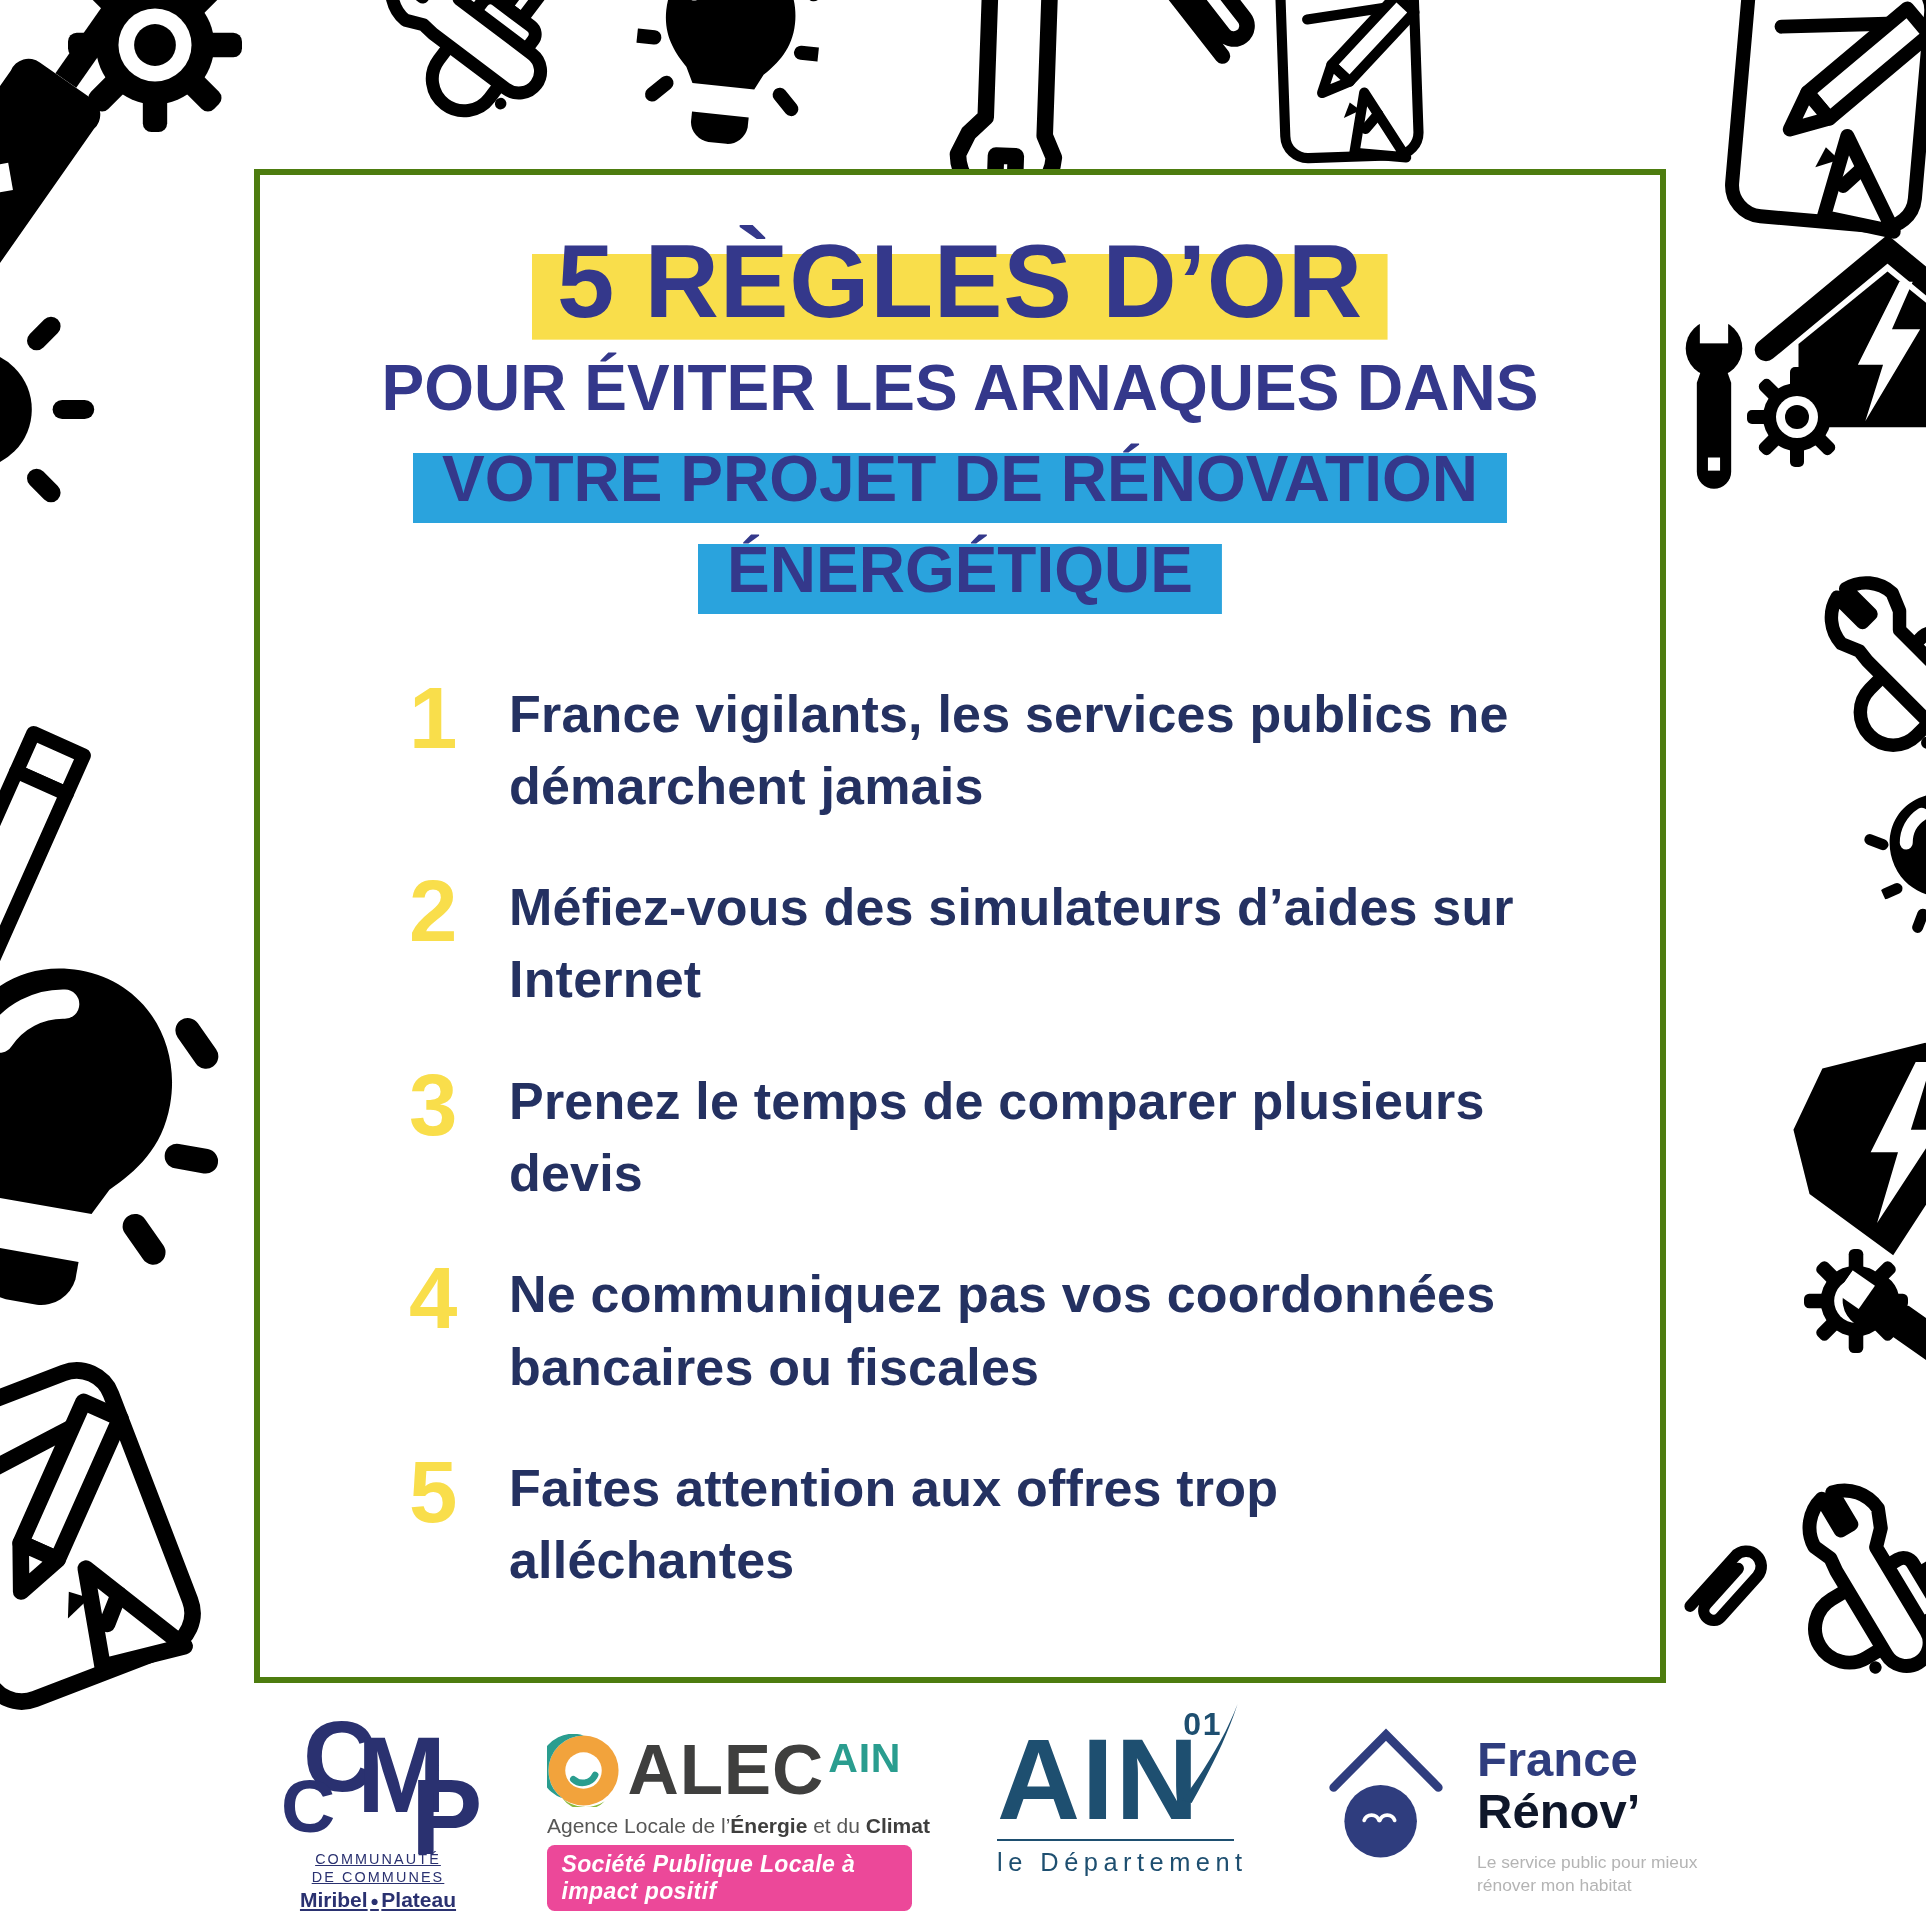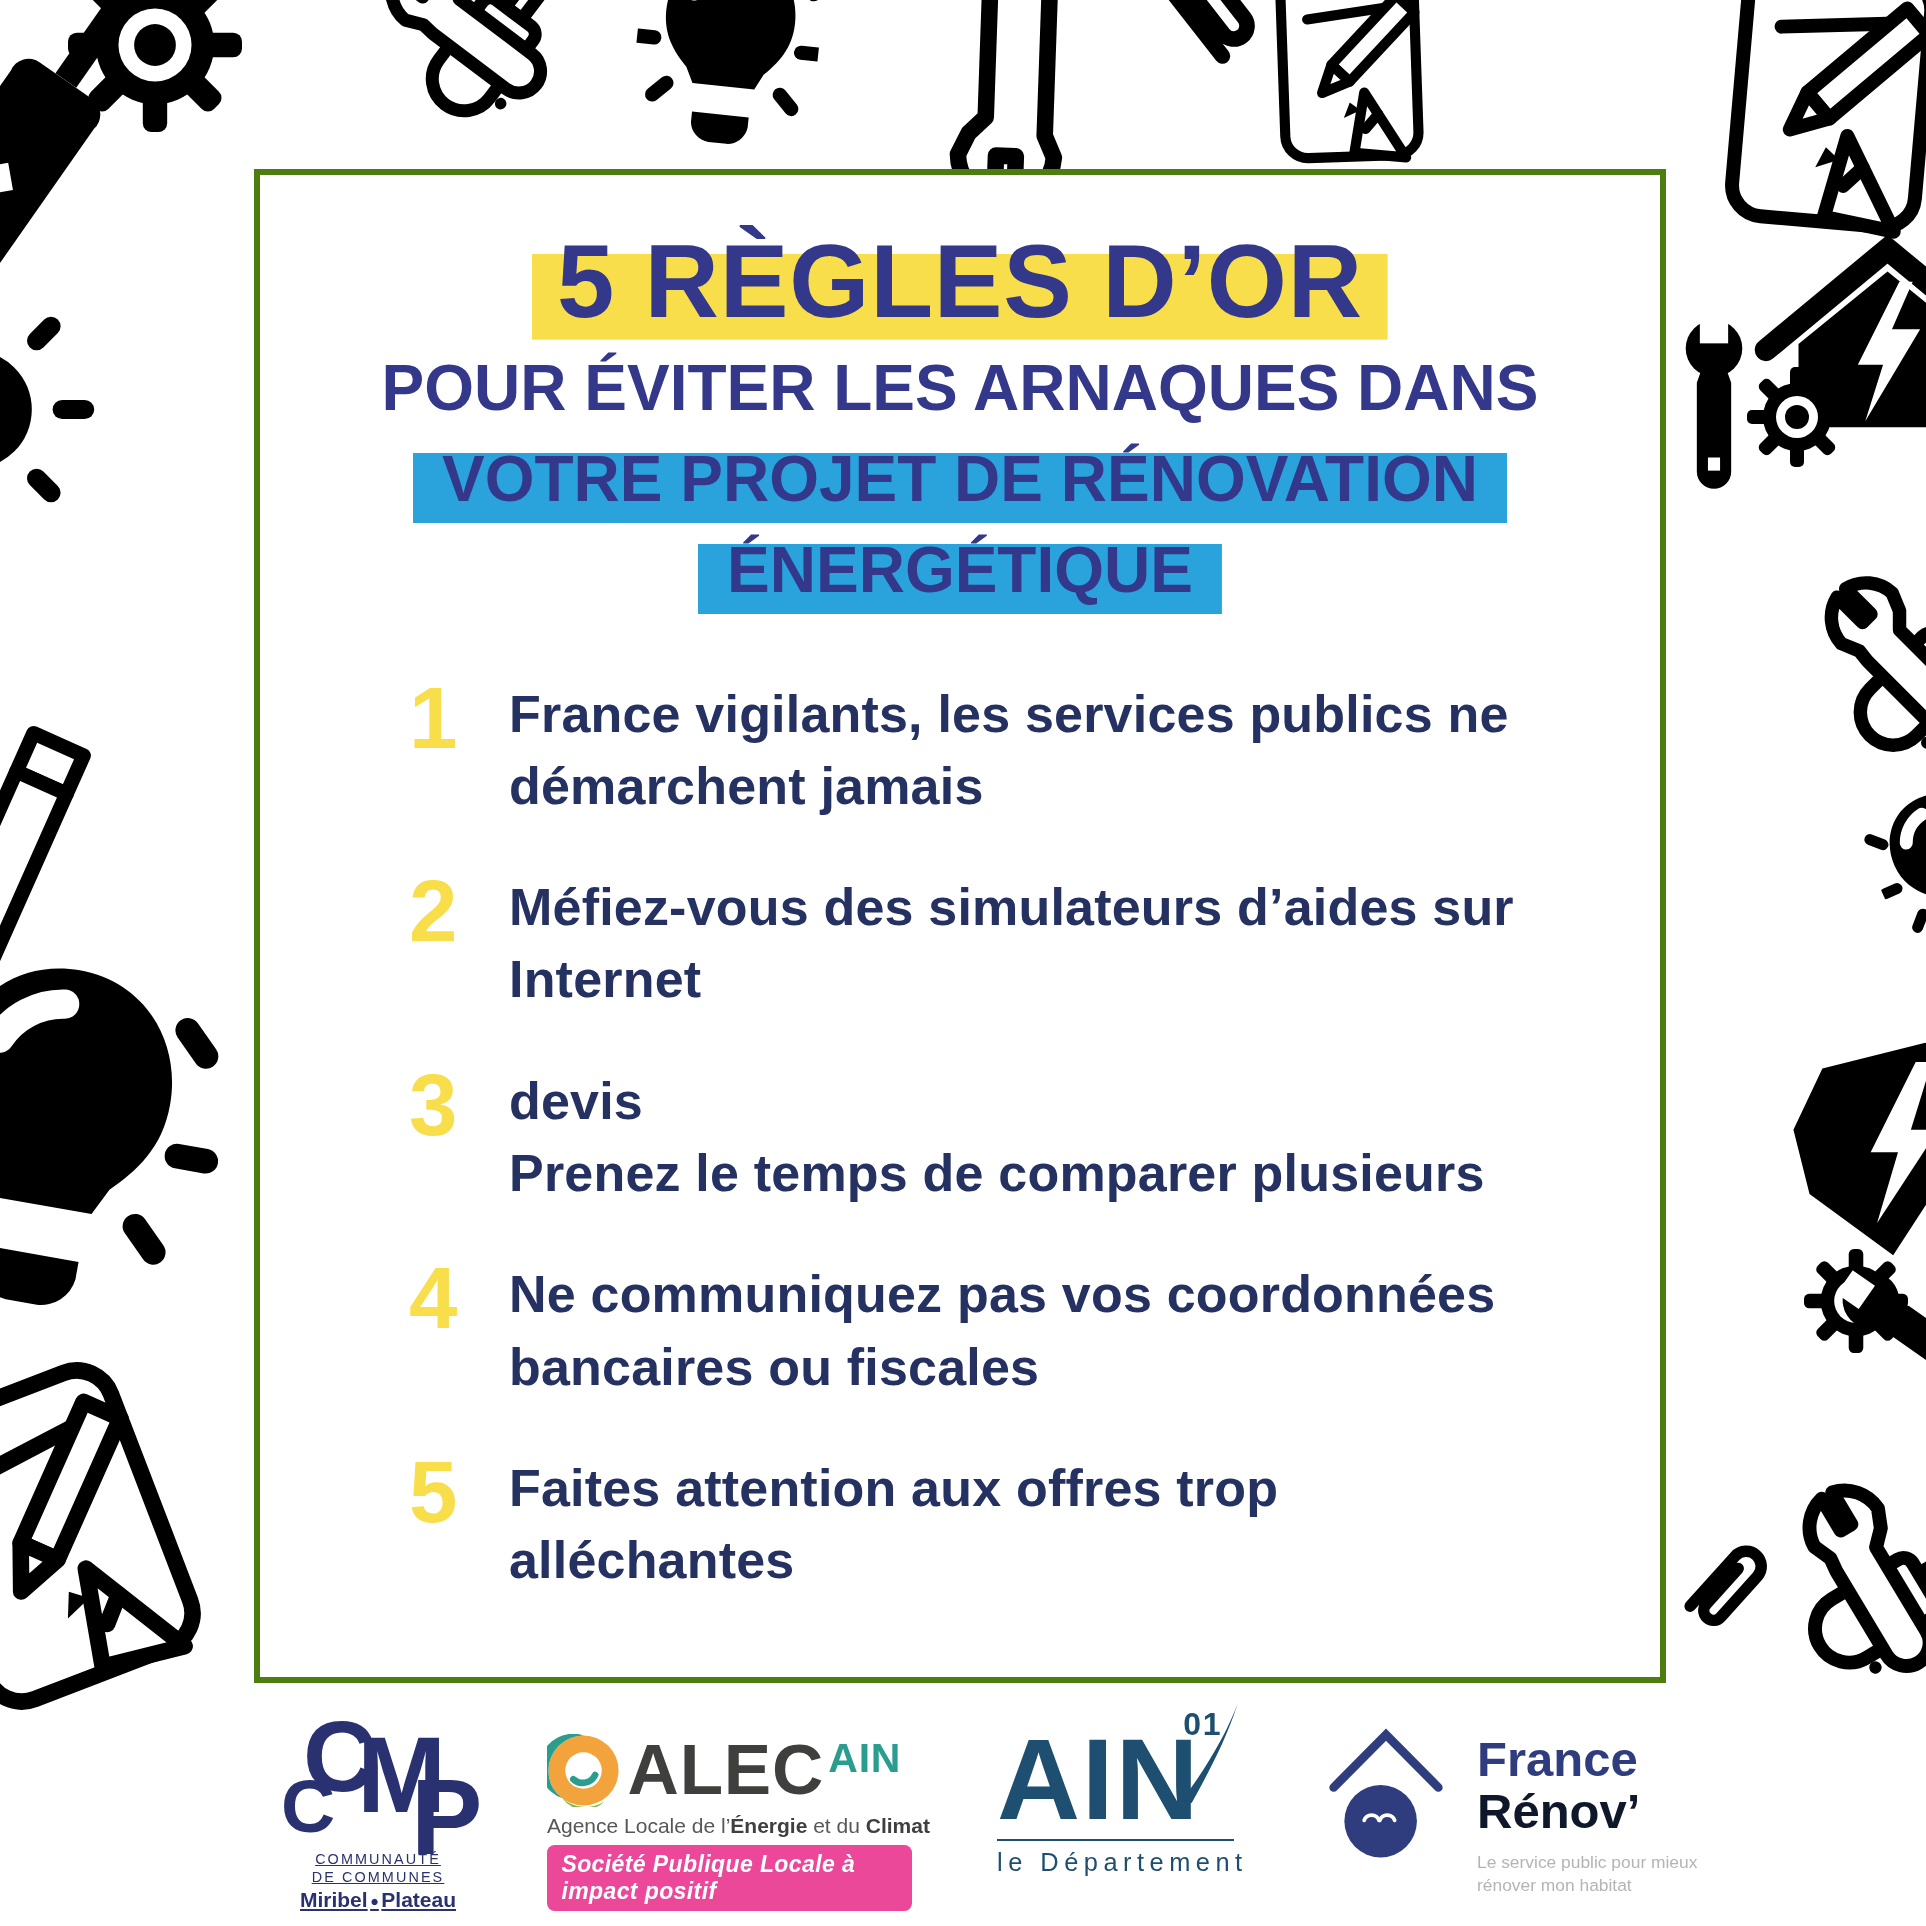--- a/index.html
+++ b/index.html
@@ -272,22 +272,22 @@
       <div class="rule">
         <div class="rule-num">2</div>
         <div class="rule-text">
           <div>Méfiez-vous des simulateurs d’aides sur</div>
           <div>Internet</div>
         </div>
       </div>
       <div class="rule">
         <div class="rule-num">3</div>
         <div class="rule-text">
+          <div>Prenez le temps de comparer plusieurs</div>
           <div>devis</div>
-          <div>Prenez le temps de comparer plusieurs</div>
         </div>
       </div>
       <div class="rule">
         <div class="rule-num">4</div>
         <div class="rule-text">
           <div>Ne communiquez pas vos coordonnées</div>
           <div>bancaires ou fiscales</div>
         </div>
       </div>
       <div class="rule">

